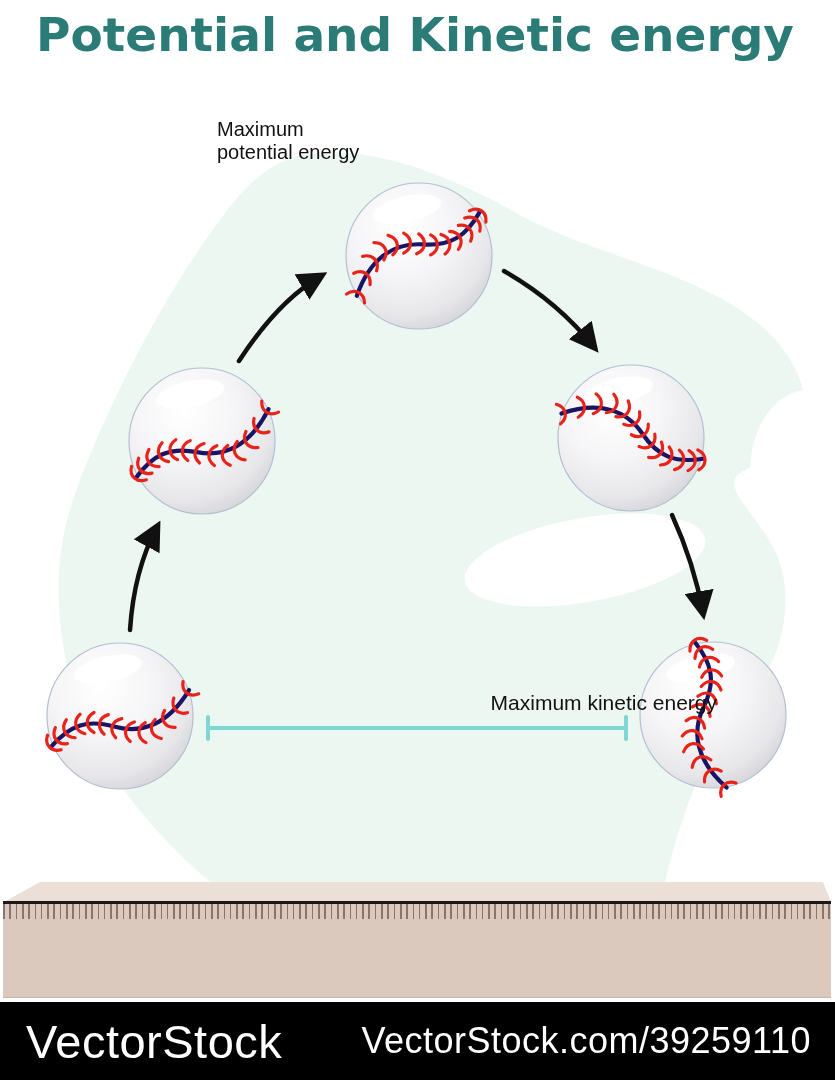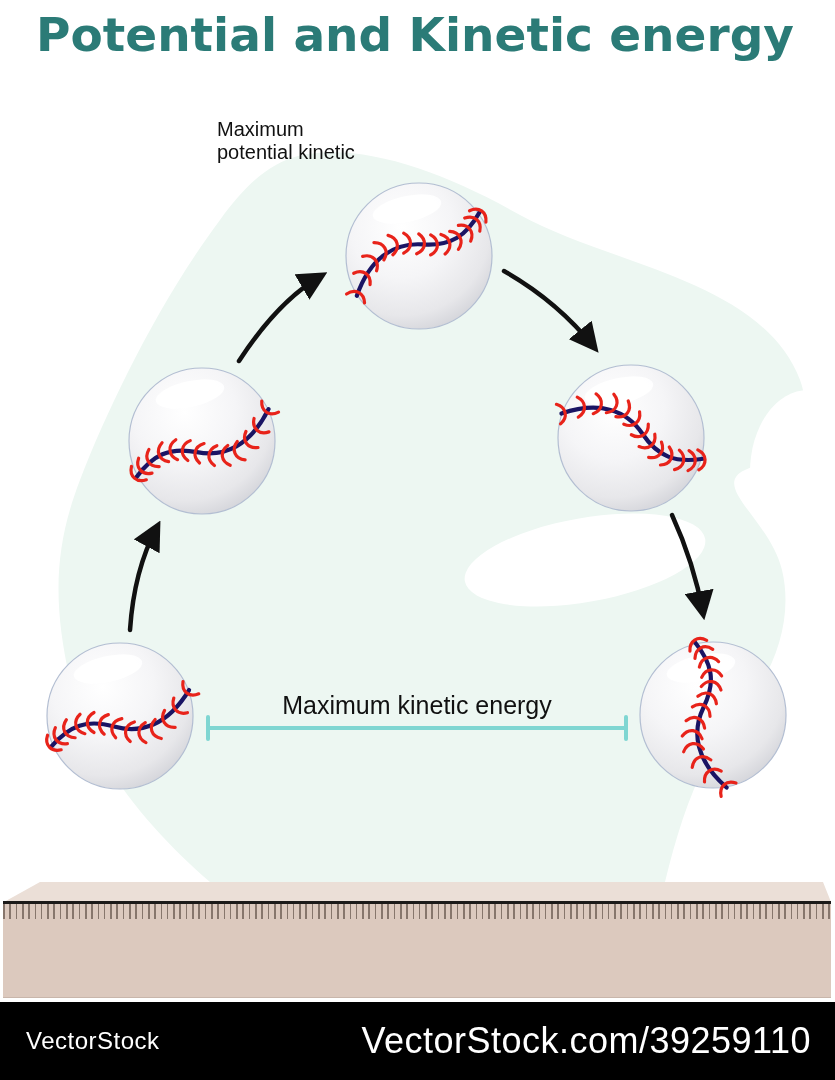--- a/index.html
+++ b/index.html
@@ -11,22 +11,22 @@
   .title{
     position:absolute;left:0;top:2px;width:830px;height:66px;line-height:66px;
     text-align:center;font-family:"DejaVu Sans",sans-serif;font-weight:600;
     font-size:47px;color:#2b7b77;letter-spacing:0px;white-space:nowrap;
   }
   .label-potential{
     position:absolute;left:217px;top:118px;width:400px;
     font-size:20px;line-height:23px;color:#111111;
   }
   .label-kinetic{
-    position:absolute;left:117px;top:691px;width:600px;text-align:center;
-    font-size:25px;color:#111111;
+    position:absolute;left:117px;top:691px;width:600px;text-align:right;
+    font-size:21px;color:#111111;
   }
   .ground{position:absolute;left:0;top:882px;width:835px;height:118px;}
   .ground-top{
     position:absolute;left:0;top:0;width:835px;height:20px;background:#ebdfd7;
     clip-path:polygon(40px 0px,823px 0px,831px 20px,4px 20px);
   }
   .ground-edge{
     position:absolute;left:3px;top:19px;width:828px;height:3px;background:#1c1a19;
   }
   .ground-front{
@@ -35,21 +35,21 @@
   }
   .ground-ticks{
     position:absolute;left:0;top:0;width:100%;height:15px;
     background:repeating-linear-gradient(to right,#87766c 0px,#87766c 1.6px,transparent 1.6px,transparent 6.3px);
   }
   .footer{
     position:absolute;left:0;top:1002px;width:835px;height:78px;background:#000000;
     display:flex;align-items:center;justify-content:space-between;
     box-sizing:border-box;padding:0 24px 0 26px;color:#ffffff;
   }
-  .footer .brand{font-size:24px;letter-spacing:0.5px;}
+  .footer .brand{font-size:47px;letter-spacing:0.5px;}
   .footer .credit{font-size:36px;letter-spacing:0.5px;}
 </style>
 </head>
 <body>
 
 <div class="stage">
 
   <svg class="layer" width="835" height="1080" viewBox="0 0 835 1080">
     <defs>
       <radialGradient id="ballGrad" cx="38%" cy="30%" r="78%">
@@ -131,21 +131,21 @@
     <g transform="translate(713 715)">
       <use href="#baseball"></use>
         <use href="#seam" transform="rotate(-60)"></use>
     </g>
   </svg>
 
   <div class="title">Potential and Kinetic energy</div>
 
   <div class="label-potential">
     <span>Maximum</span><br>
-    <span>potential kinetic</span>
+    <span>potential energy</span>
   </div>
   <div class="label-kinetic">Maximum kinetic energy</div>
 
   <div class="ground">
     <div class="ground-top"></div>
     <div class="ground-edge"></div>
     <div class="ground-front">
       <div class="ground-ticks"></div>
     </div>
   </div>

